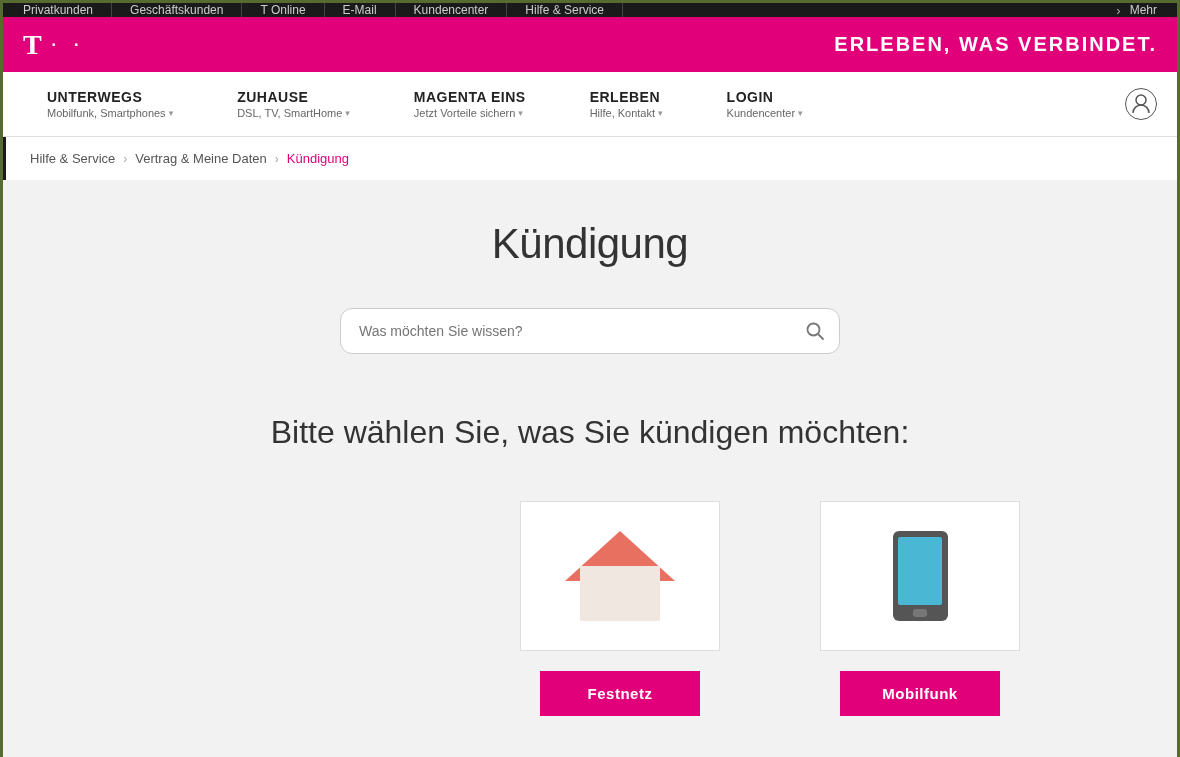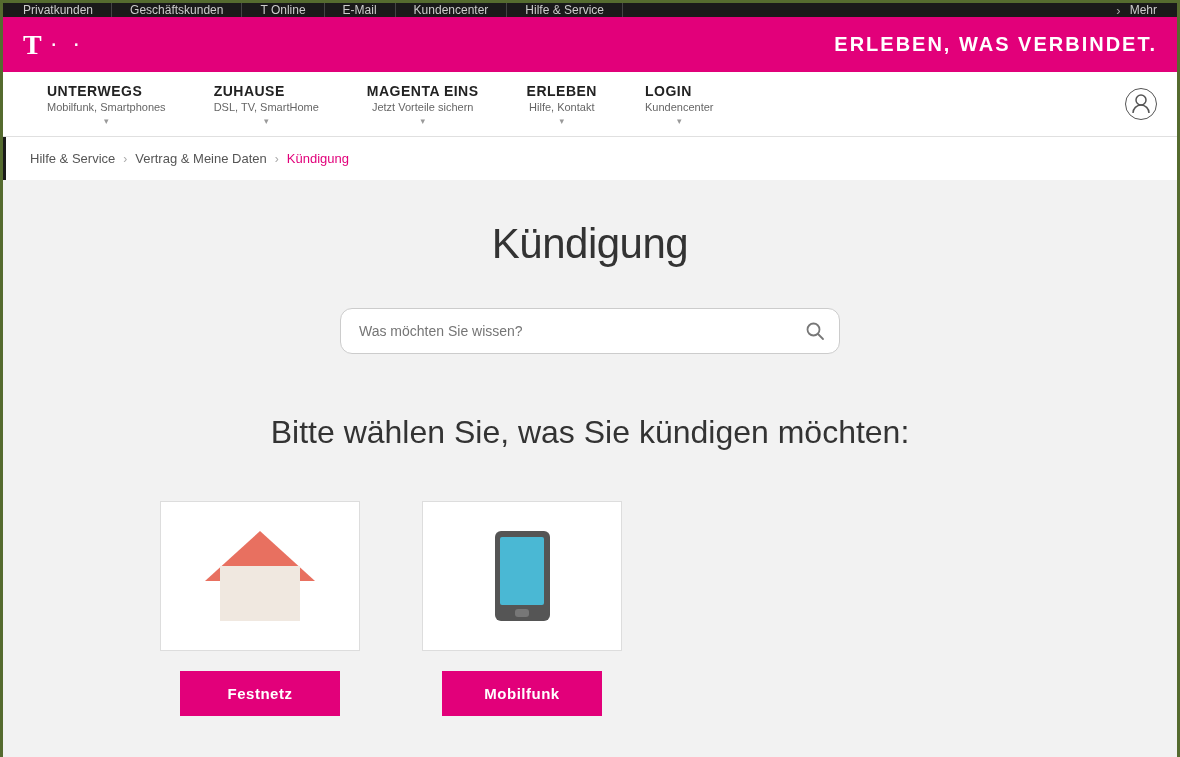--- a/index.html
+++ b/index.html
@@ -69,21 +69,21 @@
       display: flex;
       align-items: center;
       height: 65px;
       padding: 0 20px;
       border-bottom: 1px solid #e0e0e0;
       box-shadow: 0 1px 3px rgba(0,0,0,0.05);
     }
     .nav-items {
       display: flex;
       align-items: flex-start;
-      gap: 0;
+      gap: 16px;
       flex: 1;
     }
     .nav-item {
       padding: 10px 24px;
       cursor: pointer;
       display: flex;
       flex-direction: column;
     }
     .nav-item .nav-label {
       font-size: 14px;
@@ -91,21 +91,20 @@
       color: #222;
       letter-spacing: 0.5px;
     }
     .nav-item .nav-sub {
       font-size: 11px;
       color: #666;
       margin-top: 2px;
       display: flex;
       align-items: center;
       gap: 3px;
-      flex-direction: column;
     }
     .nav-item .nav-sub .chevron {
       font-size: 9px;
       color: #999;
     }
     .nav-account {
       margin-left: auto;
       cursor: pointer;
     }
     .account-icon {
@@ -197,22 +196,22 @@
     .selection-prompt {
       font-size: 32px;
       font-weight: 300;
       color: #333;
       margin-bottom: 50px;
     }
 
     
     .cards-container {
       display: flex;
-      justify-content: flex-start;
-      gap: 62px;
+      justify-content: flex-end;
+      gap: 100px;
       margin-bottom: 30px;
     }
     .card {
       display: flex;
       flex-direction: column;
       align-items: center;
       gap: 0;
     }
     .card-icon-box {
       width: 200px;

